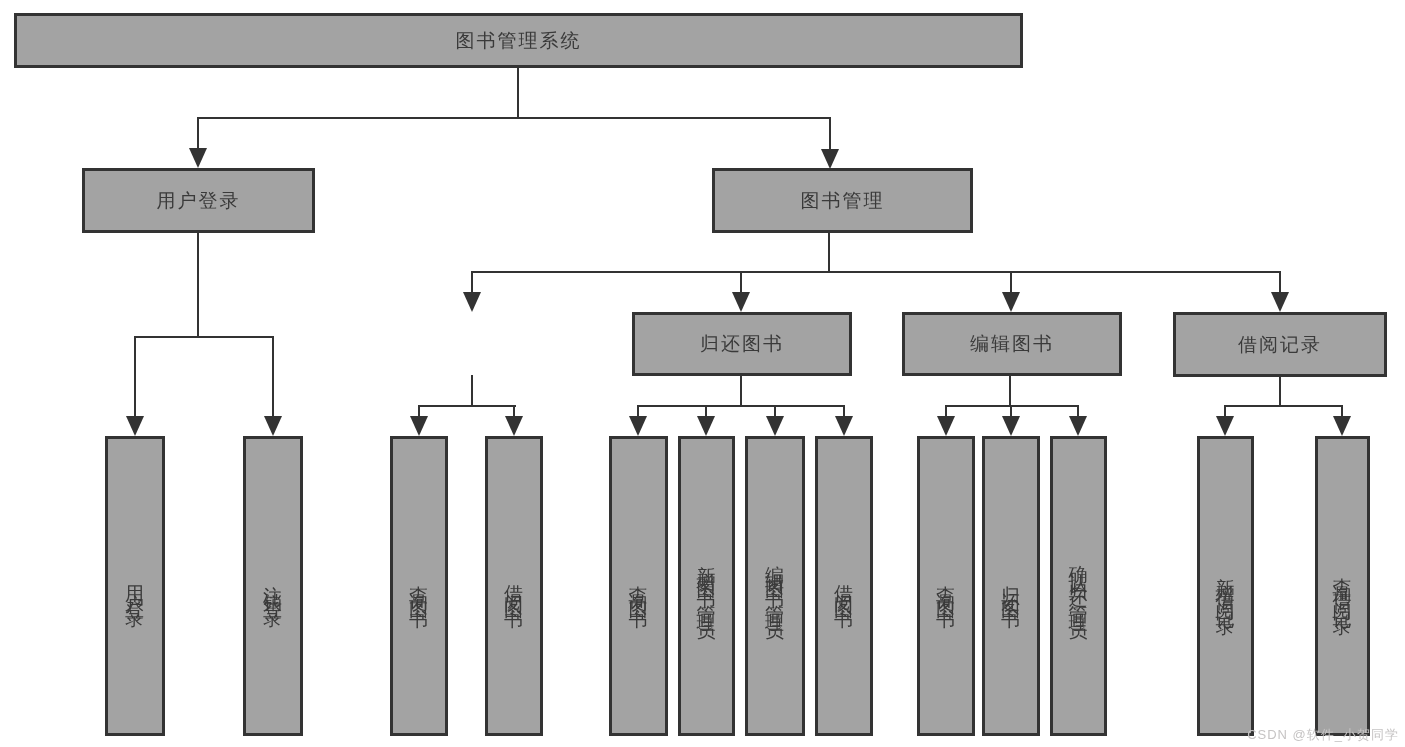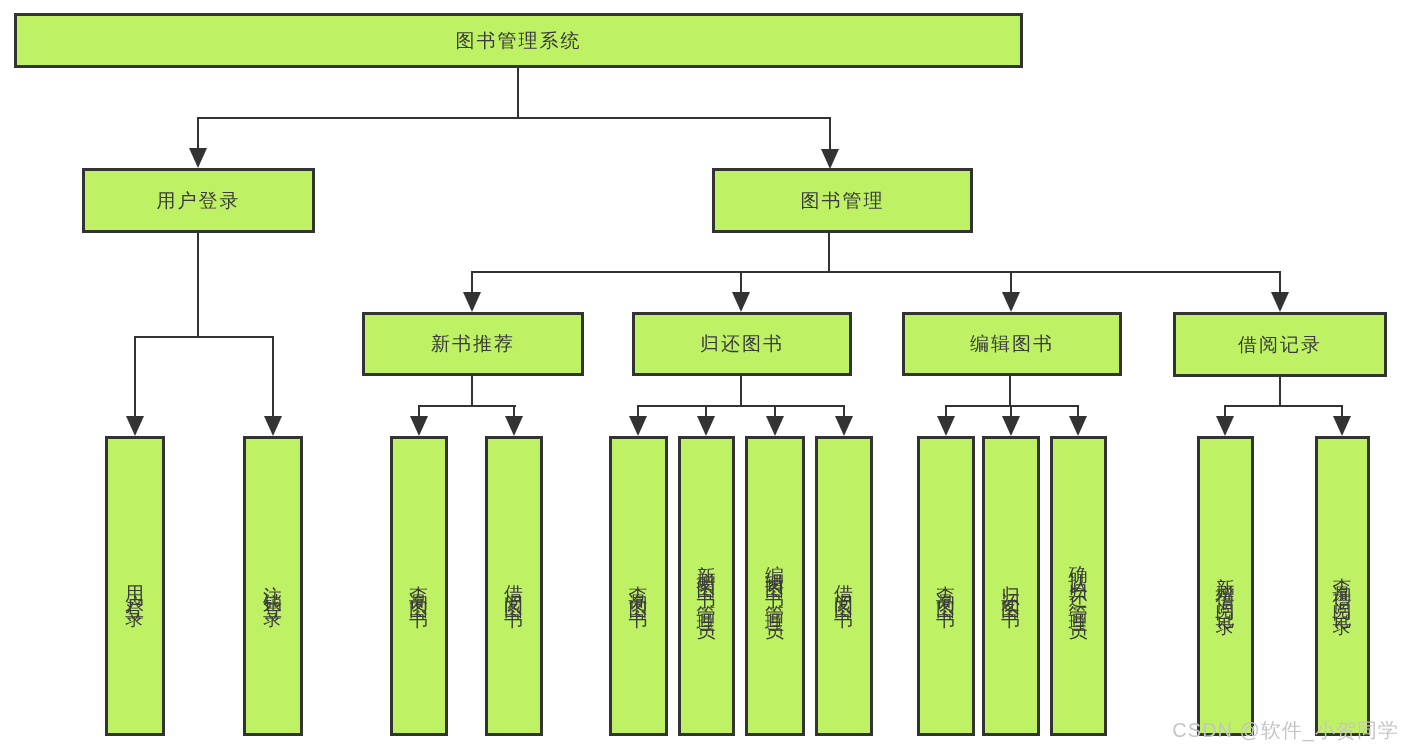--- a/index.html
+++ b/index.html
@@ -7,21 +7,21 @@
     position:relative;
     width:1405px;height:747px;
     background:#ffffff;
     font-family:"Liberation Sans","DejaVu Sans",sans-serif;
     overflow:hidden;
   }
   .box{
     position:absolute;
     box-sizing:border-box;
     border:3px solid #333333;
-    background:#bef264;
+    background:#a3a3a3;
     display:flex;
     align-items:center;
     justify-content:center;
     color:#3a3a3a;
     font-size:19px;
     letter-spacing:2px;
     white-space:nowrap;
   }
   .leaf .v{
     writing-mode:vertical-rl;
@@ -33,21 +33,21 @@
   .ln{position:absolute;background:#333333;}
   .ah{
     position:absolute;width:0;height:0;
     border-left:9px solid transparent;
     border-right:9px solid transparent;
     border-top:20px solid #333333;
   }
   .watermark{
     position:absolute;
     right:6px;bottom:3px;
-    font-size:20px;
+    font-size:13px;
     color:#c6c4c4;
     letter-spacing:1px;
     z-index:5;
   }
 </style>
 </head>
 <body>
 
 <div id="stage">
 
@@ -80,23 +80,20 @@
   <div class="ln" style="left:471px;top:271px;width:810px;height:2px;"></div>
   <div class="ln" style="left:471px;top:271px;width:2px;height:25px;"></div>
   <div class="ah" style="left:463px;top:292px;"></div>
   <div class="ln" style="left:740px;top:271px;width:2px;height:25px;"></div>
   <div class="ah" style="left:732px;top:292px;"></div>
   <div class="ln" style="left:1010px;top:271px;width:2px;height:25px;"></div>
   <div class="ah" style="left:1002px;top:292px;"></div>
   <div class="ln" style="left:1279px;top:271px;width:2px;height:25px;"></div>
   <div class="ah" style="left:1271px;top:292px;"></div>
 
-  <div class="box" style="left:362px;top:312px;width:222px;height:64px;">
-    <span>新书推荐</span>
-  </div>
   <div class="box" style="left:632px;top:312px;width:220px;height:64px;">
     <span>归还图书</span>
   </div>
   <div class="box" style="left:902px;top:312px;width:220px;height:64px;">
     <span>编辑图书</span>
   </div>
   <div class="box" style="left:1173px;top:312px;width:214px;height:65px;">
     <span>借阅记录</span>
   </div>
 

